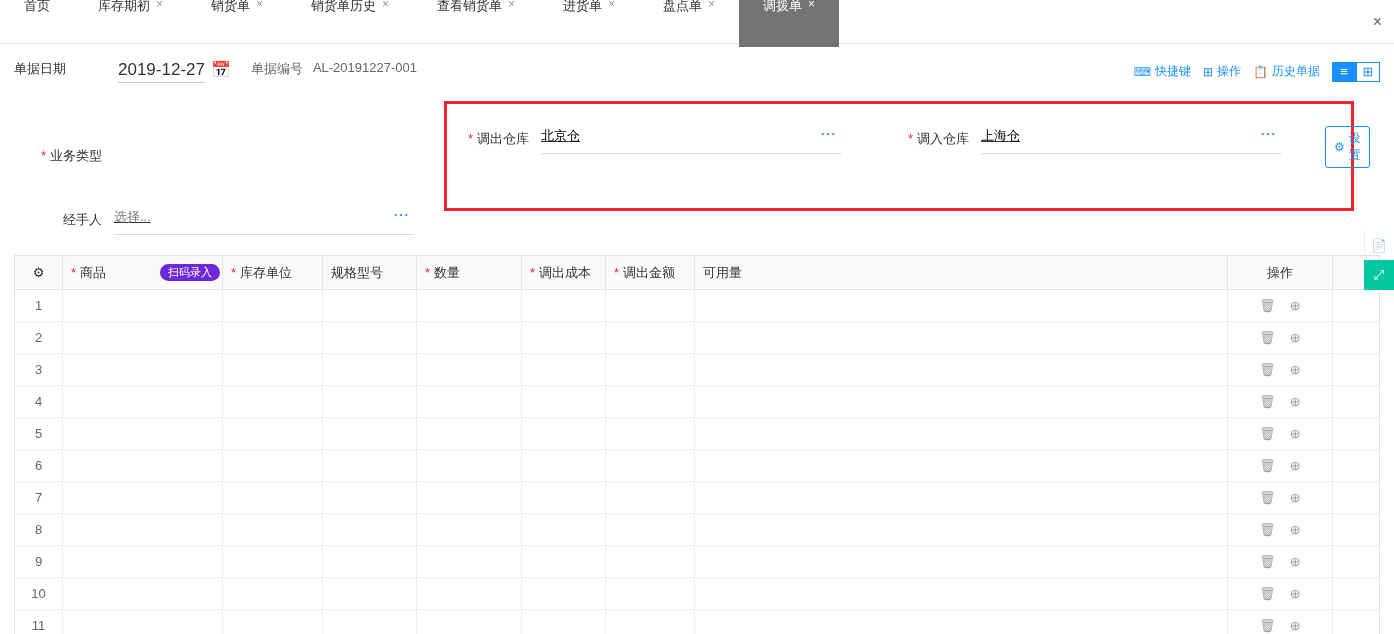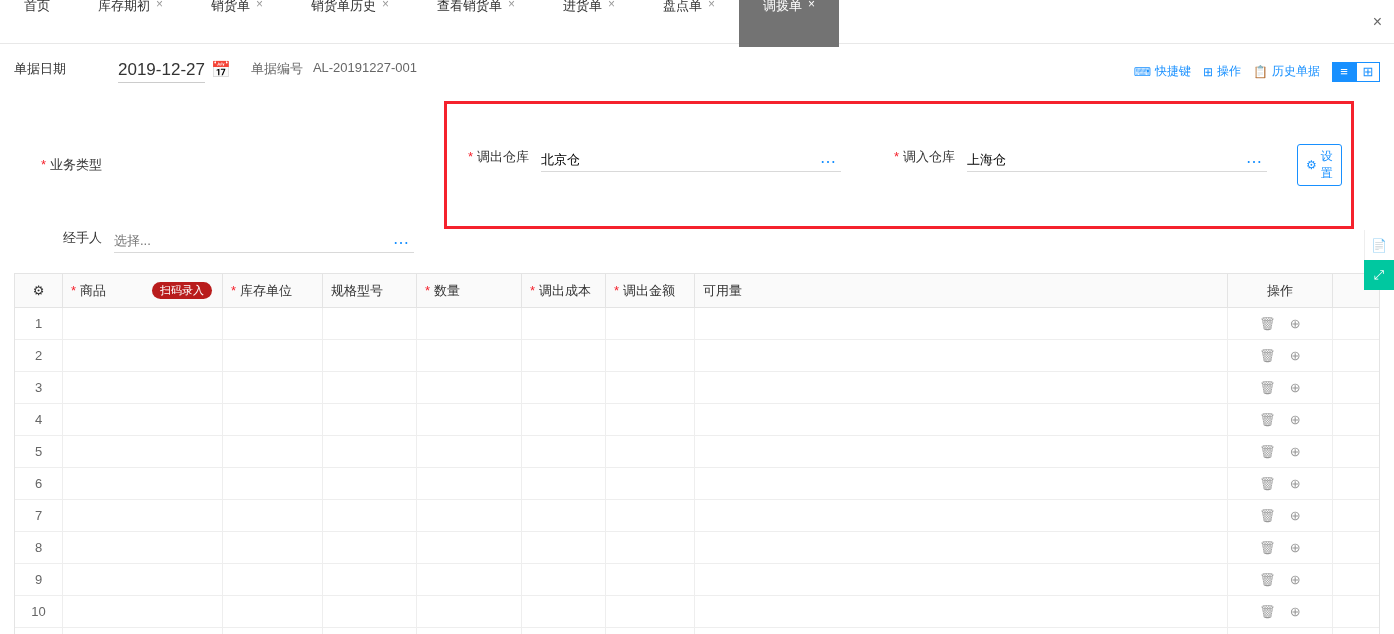--- a/index.html
+++ b/index.html
@@ -27,35 +27,35 @@
 .view-btn { width: 24px; height: 20px; border: 1px solid #1890ff; display: inline-flex; align-items: center; justify-content: center; cursor: pointer; }
 .view-btn.active { background: #1890ff; color: #fff; }
 .view-btn.inactive { background: #fff; color: #1890ff; }
 
 
 .form-area { padding: 10px 14px 0 14px; display: flex; flex-direction: column; gap: 24px; }
 .form-row1 { display: flex; }
 .form-field { display: flex; align-items: center; position: relative; }
 .field-label { width: 100px; text-align: right; padding-right: 12px; font-size: 13px; color: #333; }
 .req { color: #f5222d; margin-right: 4px; }
-.field-value-wrap { position: relative; border-bottom: 1px solid #d9d9d9; height: 30px; display: flex; align-items: flex-end; }
+.field-value-wrap { position: relative; border-bottom: 1px solid #d9d9d9; height: 30px; display: flex; align-items: flex-start; text-decoration: underline; }
 .field-value-wrap input { border: none; outline: none; font-size: 13px; padding: 4px 0; width: 100%; background: transparent; }
 .chev-down { position: absolute; right: 4px; color: #1890ff; font-size: 12px; }
 .ellipsis { position: absolute; right: 4px; color: #1890ff; font-size: 16px; letter-spacing: 1px; cursor: pointer; }
 
-.red-box { border: 3px solid #f5222d; padding: 38px 20px 40px 0; display: flex; align-items: flex-start; gap: 0; }
+.red-box { border: 3px solid #f5222d; padding: 20px 20px 40px 0; display: flex; align-items: flex-start; gap: 14px; }
 .settings-btn { color: #1890ff; border: 1px solid #1890ff; border-radius: 3px; padding: 3px 8px; font-size: 12px; display: inline-flex; align-items: center; gap: 4px; cursor: pointer; margin-left: 30px; margin-top: 2px; }
 
 
 .grid-wrap { margin: 20px 14px 0 14px; border: 1px solid #e4e4e4; position: relative; }
 .grid-head { display: flex; background: #fafafa; height: 34px; border-bottom: 1px solid #e4e4e4; }
 .grid-head .gc { border-right: 1px solid #e4e4e4; display: flex; align-items: center; padding: 0 8px; font-size: 13px; color: #333; }
 .gc-gear { width: 48px; justify-content: center; color: #999; }
 .gc-prod { width: 160px; position: relative; }
-.scan-badge { position: absolute; right: 10px; background: #b91c1c; color: #fff; border-radius: 10px; padding: 1px 8px; font-size: 11px; }
+.scan-badge { position: absolute; right: 2px; background: #6d28d9; color: #fff; border-radius: 10px; padding: 1px 8px; font-size: 11px; }
 .gc-unit { width: 100px; }
 .gc-spec { width: 94px; }
 .gc-qty { width: 105px; }
 .gc-cost { width: 84px; }
 .gc-amt { width: 89px; }
 .gc-avail { width: 533px; }
 .gc-ops { width: 105px; justify-content: center; border-right: none; }
 
 .grid-body { max-height: 360px; overflow: hidden; }
 .grid-row { display: flex; height: 32px; border-bottom: 1px solid #eee; }

